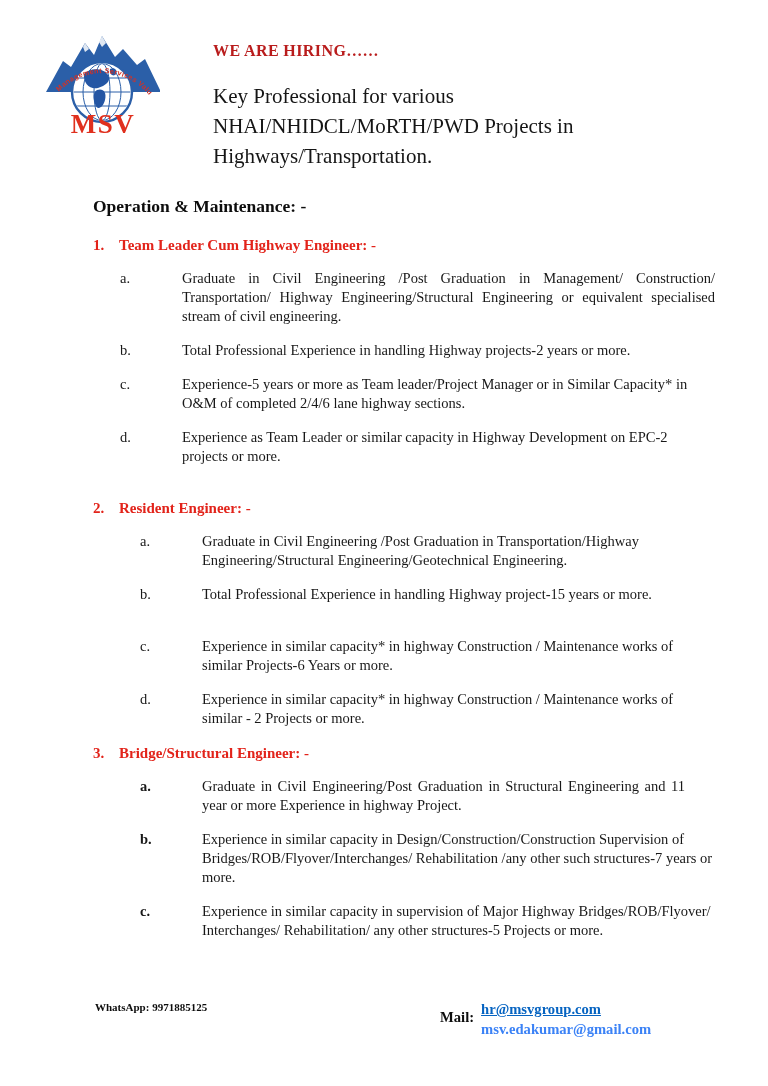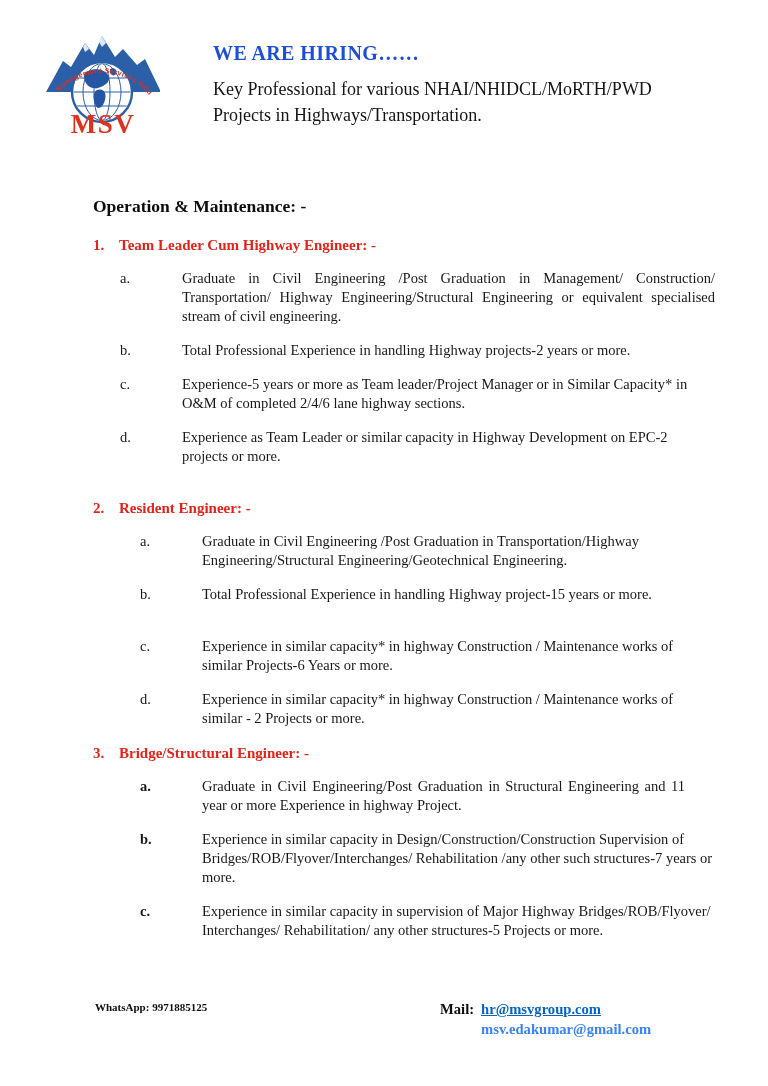--- a/index.html
+++ b/index.html
@@ -11,22 +11,22 @@
     font-family:"Liberation Serif", serif;
     color:#181818;
     overflow:hidden;
   }
 
   
   .logo { position:absolute; left:44px; top:30px; width:118px; height:108px; }
 
   
   .header-block { position:absolute; left:213px; top:42px; width:470px; }
-  .hiring-line { font-weight:bold; font-size:20px; letter-spacing:0.4px; color:#1d4ed8; }
-  .intro-line  { margin-top:12px; font-size:18px; line-height:1.42; width:466px; color:#151515; }
+  .hiring-line { font-weight:bold; font-size:16px; letter-spacing:0.4px; color:#b91c1c; }
+  .intro-line  { margin-top:22px; font-size:21px; line-height:1.42; width:466px; color:#151515; }
 
   
   .content { position:absolute; left:93px; top:196px; width:622px; }
   .section-title { font-weight:bold; font-size:17.5px; color:#0d0d0d; }
 
   .job-title { display:flex; font-weight:bold; font-size:15px; color:#e2231a; }
   .job-title .num { width:26px; flex:none; }
   .jt-1 { margin-top:20px; }
   .jt-2 { margin-top:34px; }
   .jt-3 { margin-top:17px; }
@@ -43,21 +43,21 @@
 
   
   .footer-whatsapp {
     position:absolute; left:95px; top:1001px;
     font-weight:bold; font-size:11px; color:#0d0d0d;
   }
   .footer-mail {
     position:absolute; left:440px; top:1001px;
     display:flex; font-weight:bold; font-size:14.6px; color:#0d0d0d;
   }
-  .footer-mail .mail-label { margin-right:7px; }
+  .footer-mail .mail-label { margin-right:7px;margin-top:8px; }
   .emails { display:flex; flex-direction:column; }
   .email-link { color:#0563c1; text-decoration:underline; font-weight:bold; }
   .email-secondary { color:#3b82f6; font-weight:bold; margin-top:3px; }
 </style>
 </head>
 <body>
 
 <div class="page">
 
   <div class="logo">

